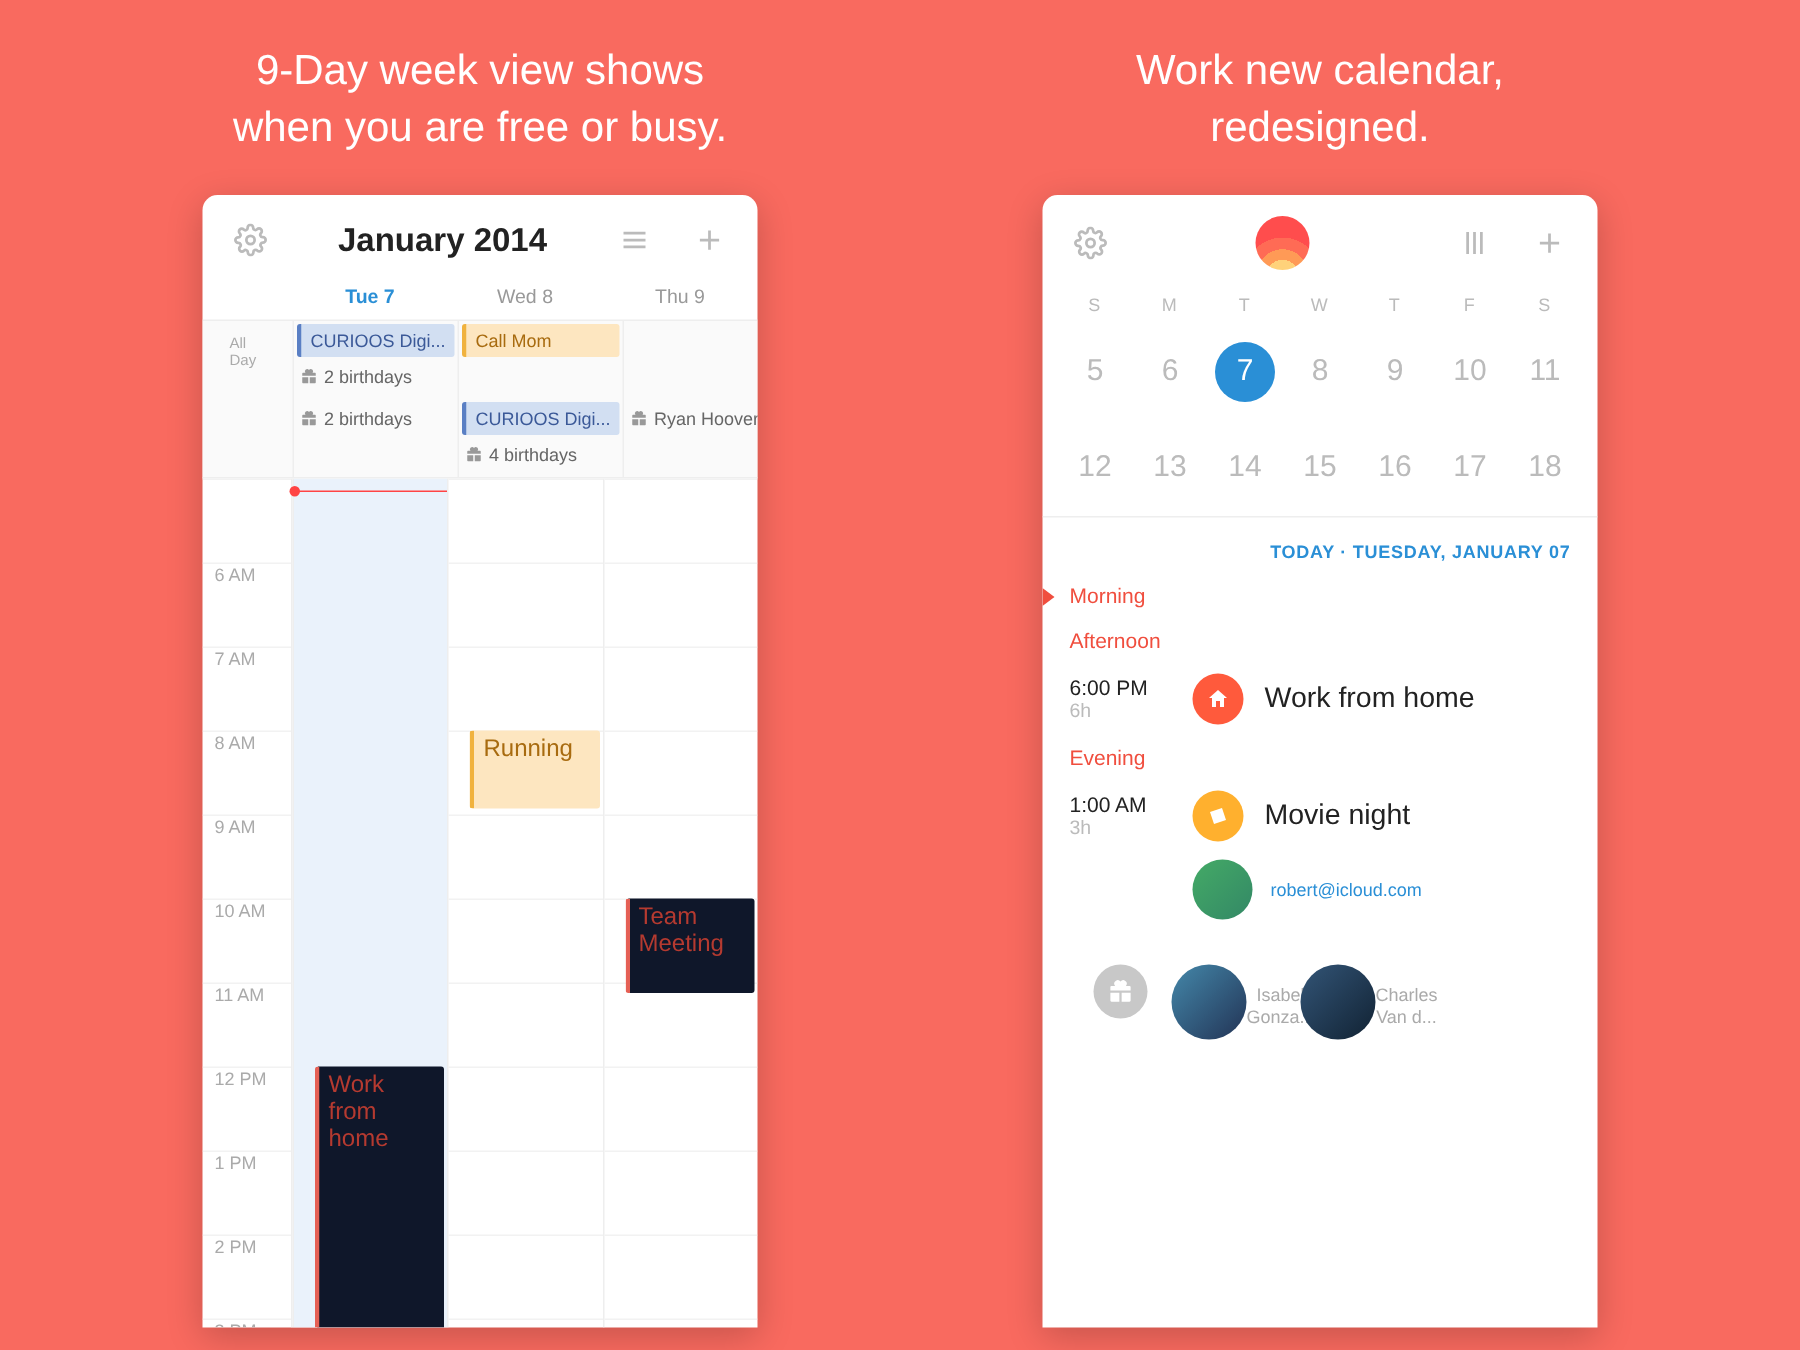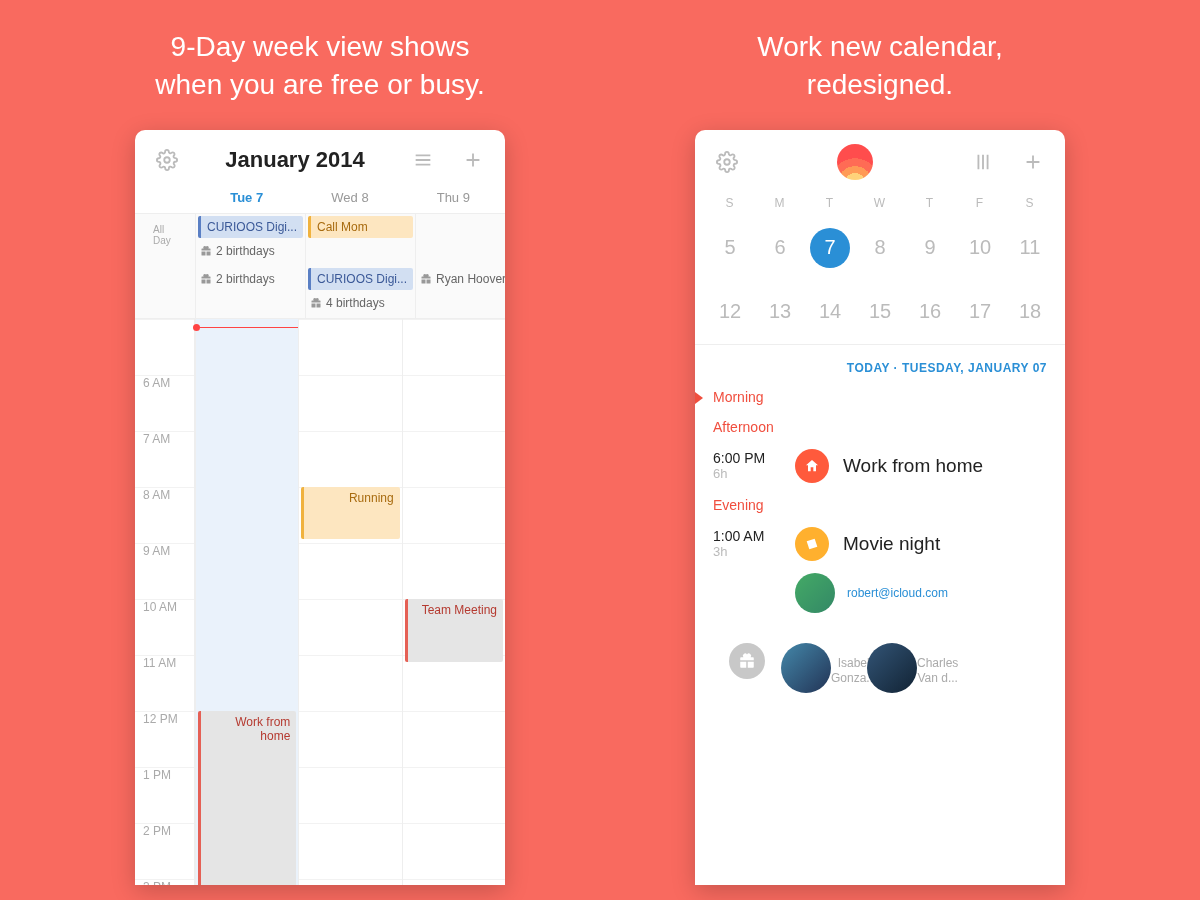--- a/index.html
+++ b/index.html
@@ -111,28 +111,27 @@
   .day-col { border-left: 1px solid #eee; position: relative; }
   .day-col .hour-line { height: 56px; border-top: 1px solid #f2f2f2; }
   .busy-bg { position:absolute; left:0; right:0; top:0; bottom:0; background:#eaf2fb; z-index:0; }
   .now-line {
     position:absolute; left:0; right:0; height:1px; background:#f44; z-index:5;
   }
   .now-line::before {
     content:""; position:absolute; left:-3px; top:-3px; width:7px; height:7px; border-radius:50%; background:#f44;
   }
   .timed-ev {
-    position:absolute; left:2px; right:2px;
-    font-size:12px; padding:4px 6px;
+    position:absolute; left:14px; right:2px;
+    font-size:16px; padding:4px 6px;
     border-left:3px solid; border-radius:2px;
     z-index:2;
-    text-align:right;
   }
   .timed-ev.orange { background:#fde6c0; border-color:#f0b23e; color:#a86b0f; }
-  .timed-ev.red { background:#e5e5e5; border-color:#e56055; color:#b53a30; }
+  .timed-ev.red { background:#0f172a; border-color:#e56055; color:#b53a30; }
 
   
   .logo {
     width: 36px; height: 36px; border-radius: 50%;
     background: radial-gradient(circle at 50% 110%, #ffd27a 0 24%, #ff9a56 24% 40%, #ff6b55 40% 58%, #ff4d4d 58% 100%);
   }
   .weekday-row {
     display:grid; grid-template-columns: repeat(7,1fr);
     text-align:center; font-size:12px; color:#bbb; padding: 6px 10px;
     letter-spacing: 1px;

